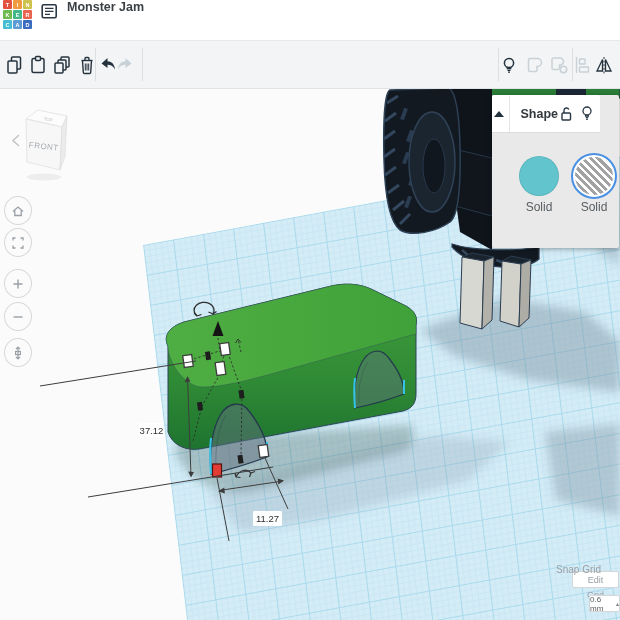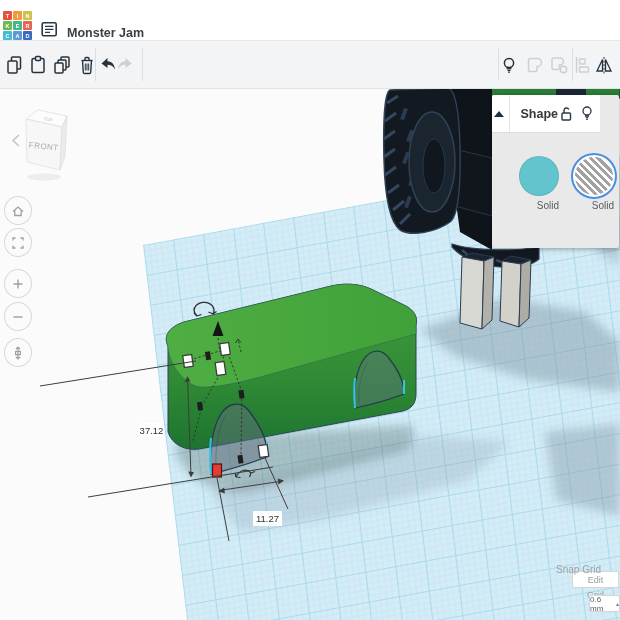--- a/index.html
+++ b/index.html
@@ -1,20 +1,20 @@
 <!DOCTYPE html>
 <html><head>
 <meta charset="utf-8">
 <style>
   html,body{margin:0;padding:0;}
   body{font-family:"Liberation Sans",sans-serif;}
   .stage{position:relative;width:620px;height:620px;overflow:hidden;background:#fbfbfb;}
   svg{display:block;}
   
-  .hdr{position:absolute;left:0;top:0;width:620px;height:40px;background:#ffffff;border-bottom:1px solid #e8e8e8;z-index:30;display:flex;align-items:flex-end;}
+  .hdr{position:absolute;left:0;top:0;width:620px;height:40px;background:#ffffff;border-bottom:1px solid #e8e8e8;z-index:30;display:flex;align-items:flex-start;}
   .logo{width:29px;height:29px;margin:0 0 0 3px;display:grid;grid-template-columns:repeat(3,1fr);grid-template-rows:repeat(3,1fr);gap:1px;}
   .logo span{display:flex;align-items:center;justify-content:center;color:#fff;font-size:5.5px;font-weight:bold;border-radius:1px;}
   .logo span:nth-child(1){background:#e35140}.logo span:nth-child(2){background:#ef9a3e}.logo span:nth-child(3){background:#cdc24b}
   .logo span:nth-child(4){background:#6fba4e}.logo span:nth-child(5){background:#43b789}.logo span:nth-child(6){background:#e86450}
   .logo span:nth-child(7){background:#45bcd2}.logo span:nth-child(8){background:#5b9ad2}.logo span:nth-child(9){background:#3a6bbf}
   .menu-btn{width:22px;height:22px;margin-left:7px;border:none;background:none;padding:2px;cursor:pointer;}
   .doc-title{margin-left:6px;font-size:12.5px;font-weight:700;color:#3b4045;}
   
   .tbar{position:absolute;left:0;top:41px;width:620px;height:47px;background:#f2f4f5;border-bottom:1px solid #dfe3e5;z-index:29;}
   .tb{position:absolute;top:11px;width:26px;height:26px;border:none;background:none;padding:1px;cursor:pointer;}
@@ -23,21 +23,21 @@
   .side-btn{position:absolute;left:4px;width:28px;height:29px;border-radius:50%;border:1px solid #d7d9da;background:#fbfbfb;padding:5px;cursor:pointer;z-index:27;}
   
   .panel{position:absolute;left:492px;top:95px;width:127px;height:153px;background:#e9e9e9;border-radius:2px;box-shadow:0 1px 5px rgba(0,0,0,.35);z-index:28;}
   .panel-hdr{position:absolute;left:0;top:0;width:108px;height:37px;background:#fff;border-bottom:1px solid #ddd;border-radius:2px 2px 0 0;display:flex;align-items:center;}
   .collapse-btn{width:28px;height:36px;border:none;background:none;border-right:1px solid #e5e5e5;cursor:pointer;padding:0;}
   .panel-title{font-size:12.5px;font-weight:700;color:#33383d;margin-left:10px;flex:1;}
   .icon-btn{width:18px;height:20px;border:none;background:none;padding:0;margin-right:6px;cursor:pointer;}
   .swatch-solid{position:absolute;left:27px;top:61px;width:40px;height:40px;border-radius:50%;box-shadow:inset 0 0 0 1px rgba(0,0,0,.08);cursor:pointer;}
   .swatch-hole{position:absolute;left:79px;top:58px;width:46px;height:46px;border-radius:50%;border:2px solid #4a90e2;background:#fff;box-sizing:border-box;padding:2px;cursor:pointer;}
   .swatch-hole .stripes{width:38px;height:38px;border-radius:50%;background:repeating-linear-gradient(45deg,#ffffff 0 2.5px,#a2a2a2 2.5px 5.5px);}
-  .swatch-label{position:absolute;top:105px;width:40px;text-align:right;font-size:10px;color:#585d61;}
+  .swatch-label{position:absolute;top:105px;width:40px;text-align:center;font-size:12px;color:#585d61;}
   
   .edit-grid{position:absolute;left:572px;top:571px;width:47px;height:17px;background:#fff;border:1px solid #d4d6d8;border-radius:2px;font-size:9px;color:#9aa0a5;text-align:center;line-height:15px;z-index:27;cursor:pointer;box-sizing:border-box;}
   .snap-label{position:absolute;left:548px;top:564px;font-size:10px;color:#9b9fa4;z-index:27;margin-left:8px;}
   .snap-dd{position:absolute;left:589px;top:595px;width:31px;height:17px;background:#fff;border:1px solid #d4d6d8;border-radius:2px;display:flex;align-items:center;justify-content:center;gap:1px;font-size:8px;color:#595f63;z-index:27;cursor:pointer;box-sizing:border-box;}
   .snap-dd .caret{font-size:6px;color:#7a8085;}
 </style>
 </head>
 <body>
 
 <div class="stage">

